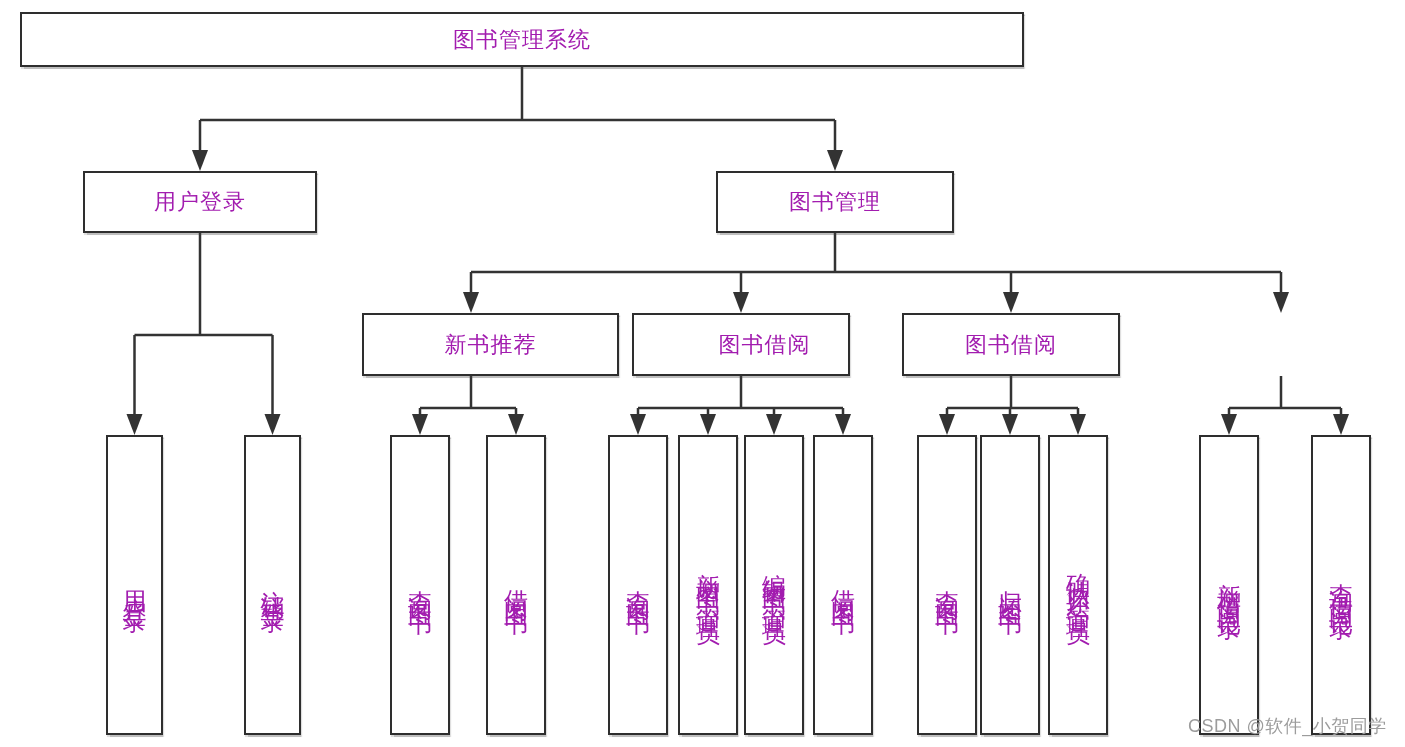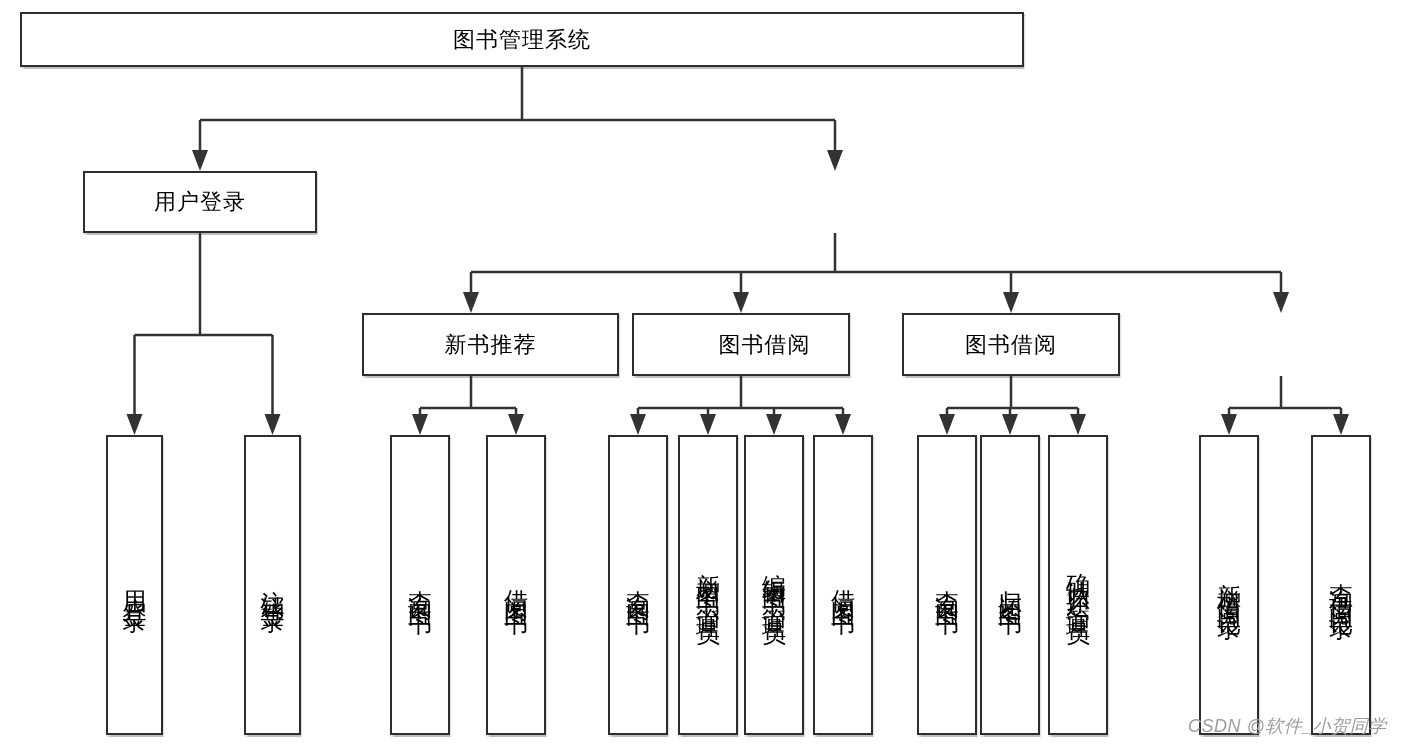--- a/index.html
+++ b/index.html
@@ -12,21 +12,21 @@
     overflow: hidden;
   }
   .box {
     position: absolute;
     background: #ffffff;
     border: 2.5px solid #2e2e2e;
     box-shadow: 1px 1.5px 1px rgba(70,70,70,0.35);
     display: flex;
     align-items: center;
     justify-content: center;
-    color: #000000;
+    color: #a21caf;
     box-sizing: border-box;
     text-align: center;
   }
   .hbox { font-size: 22px; letter-spacing: 1px; }
   .vbox {
     writing-mode: vertical-rl;
     text-orientation: mixed;
     font-size: 24px;
     letter-spacing: 7px;
     line-height: 1;
@@ -35,21 +35,20 @@
   .connectors path { stroke: #333333; stroke-width: 2.5; fill: none; }
   .connectors polygon { fill: #333333; stroke: none; }
   .watermark {
     position: absolute;
     left: 1188px;
     top: 714px;
     font-size: 18px;
     letter-spacing: 0.5px;
     color: #9c9c9c;
     white-space: nowrap;
-    font-style: italic;
   }
 </style>
 </head>
 <body>
 
 <div class="canvas">
 
   <svg class="connectors" width="1405" height="747" viewBox="0 0 1405 747">
     <g>
       <path d="M522 67 V120 M200 120 H835 M200 120 V154 M835 120 V154"></path>
@@ -89,20 +88,21 @@
     <g>
       <path d="M1281 376 V408 M1229 408 H1341 M1229 408 V418 M1341 408 V418"></path>
       <polygon points="1221,414 1237,414 1229,435"></polygon>
       <polygon points="1333,414 1349,414 1341,435"></polygon>
     </g>
   </svg>
 
   <div class="box hbox" style="left:20px;top:12px;width:1004px;height:55px;">图书管理系统</div>
 
   <div class="box hbox" style="left:83px;top:171px;width:234px;height:62px;">用户登录</div>
+  <div class="box hbox" style="left:716px;top:171px;width:238px;height:62px;">图书管理</div>
 
   <div class="box hbox" style="left:362px;top:313px;width:257px;height:63px;">新书推荐</div>
   <div class="box hbox" style="left:632px;top:313px;width:218px;height:63px;padding-left:47px;">图书借阅</div>
   <div class="box hbox" style="left:902px;top:313px;width:218px;height:63px;">图书借阅</div>
 
   <div class="box vbox" style="left:106px;top:435px;width:57px;height:300px;">用户登录</div>
   <div class="box vbox" style="left:244px;top:435px;width:57px;height:300px;">注销登录</div>
 
   <div class="box vbox" style="left:390px;top:435px;width:60px;height:300px;">查询图书</div>
   <div class="box vbox" style="left:486px;top:435px;width:60px;height:300px;">借阅图书</div>

